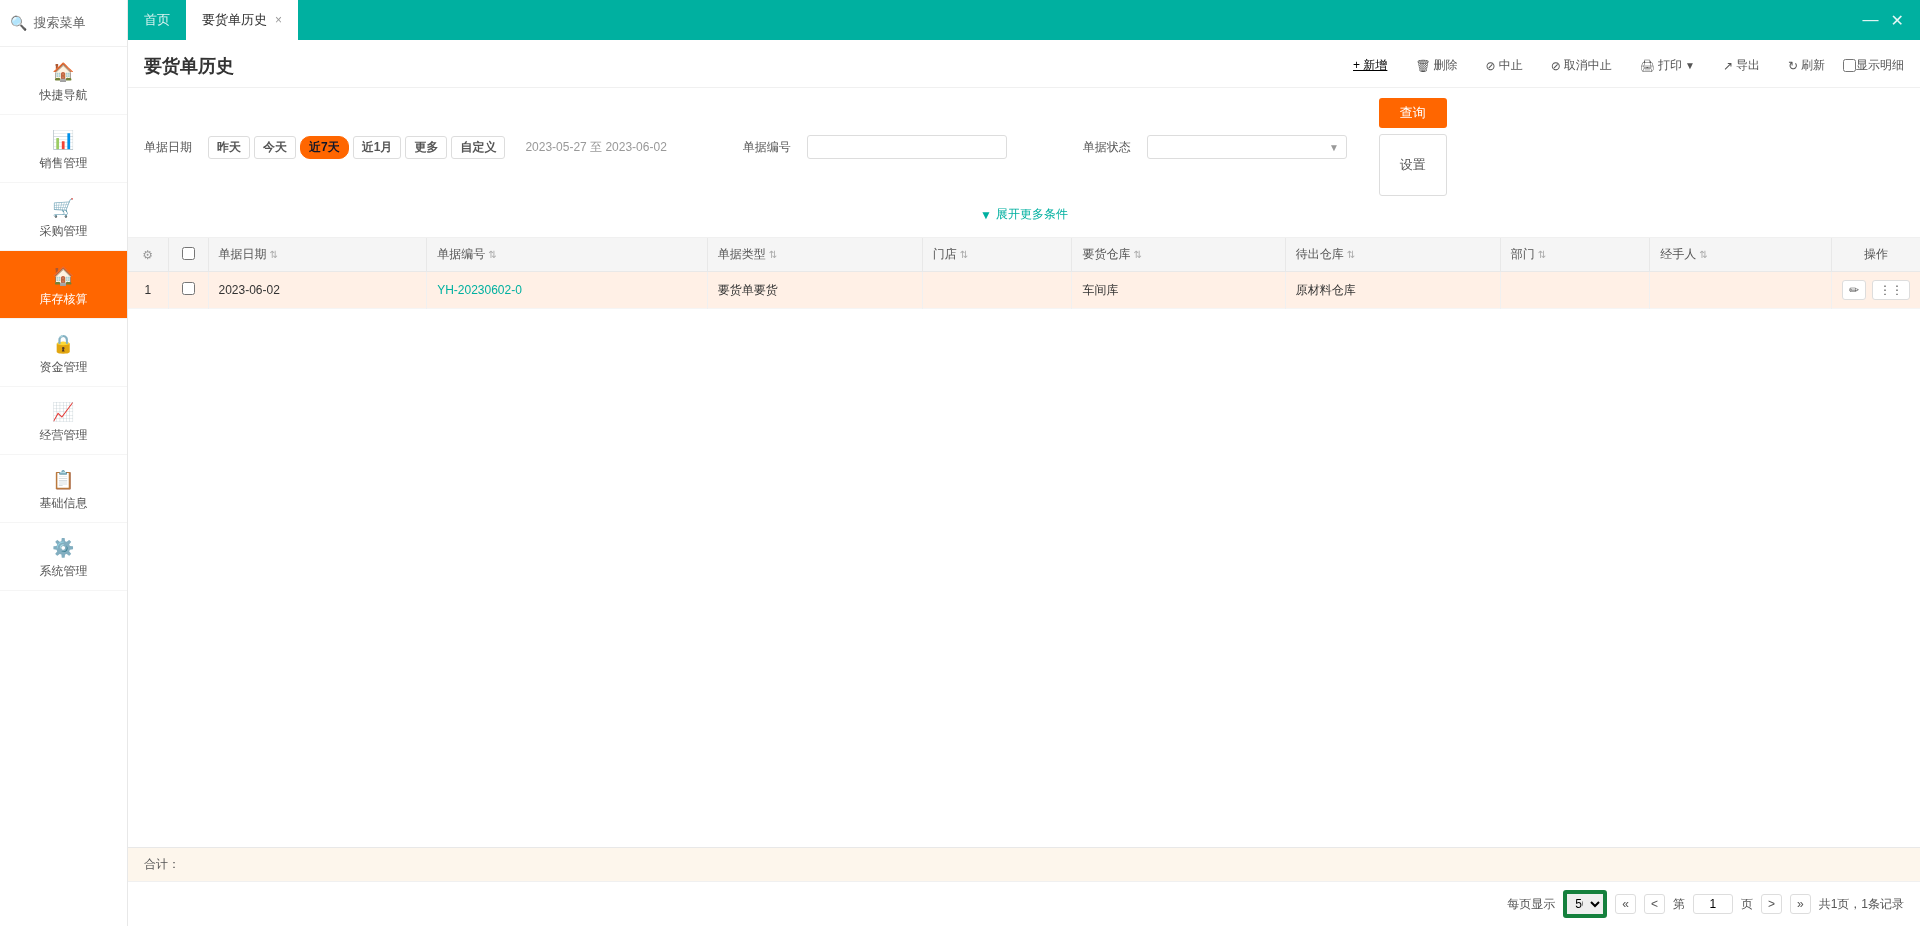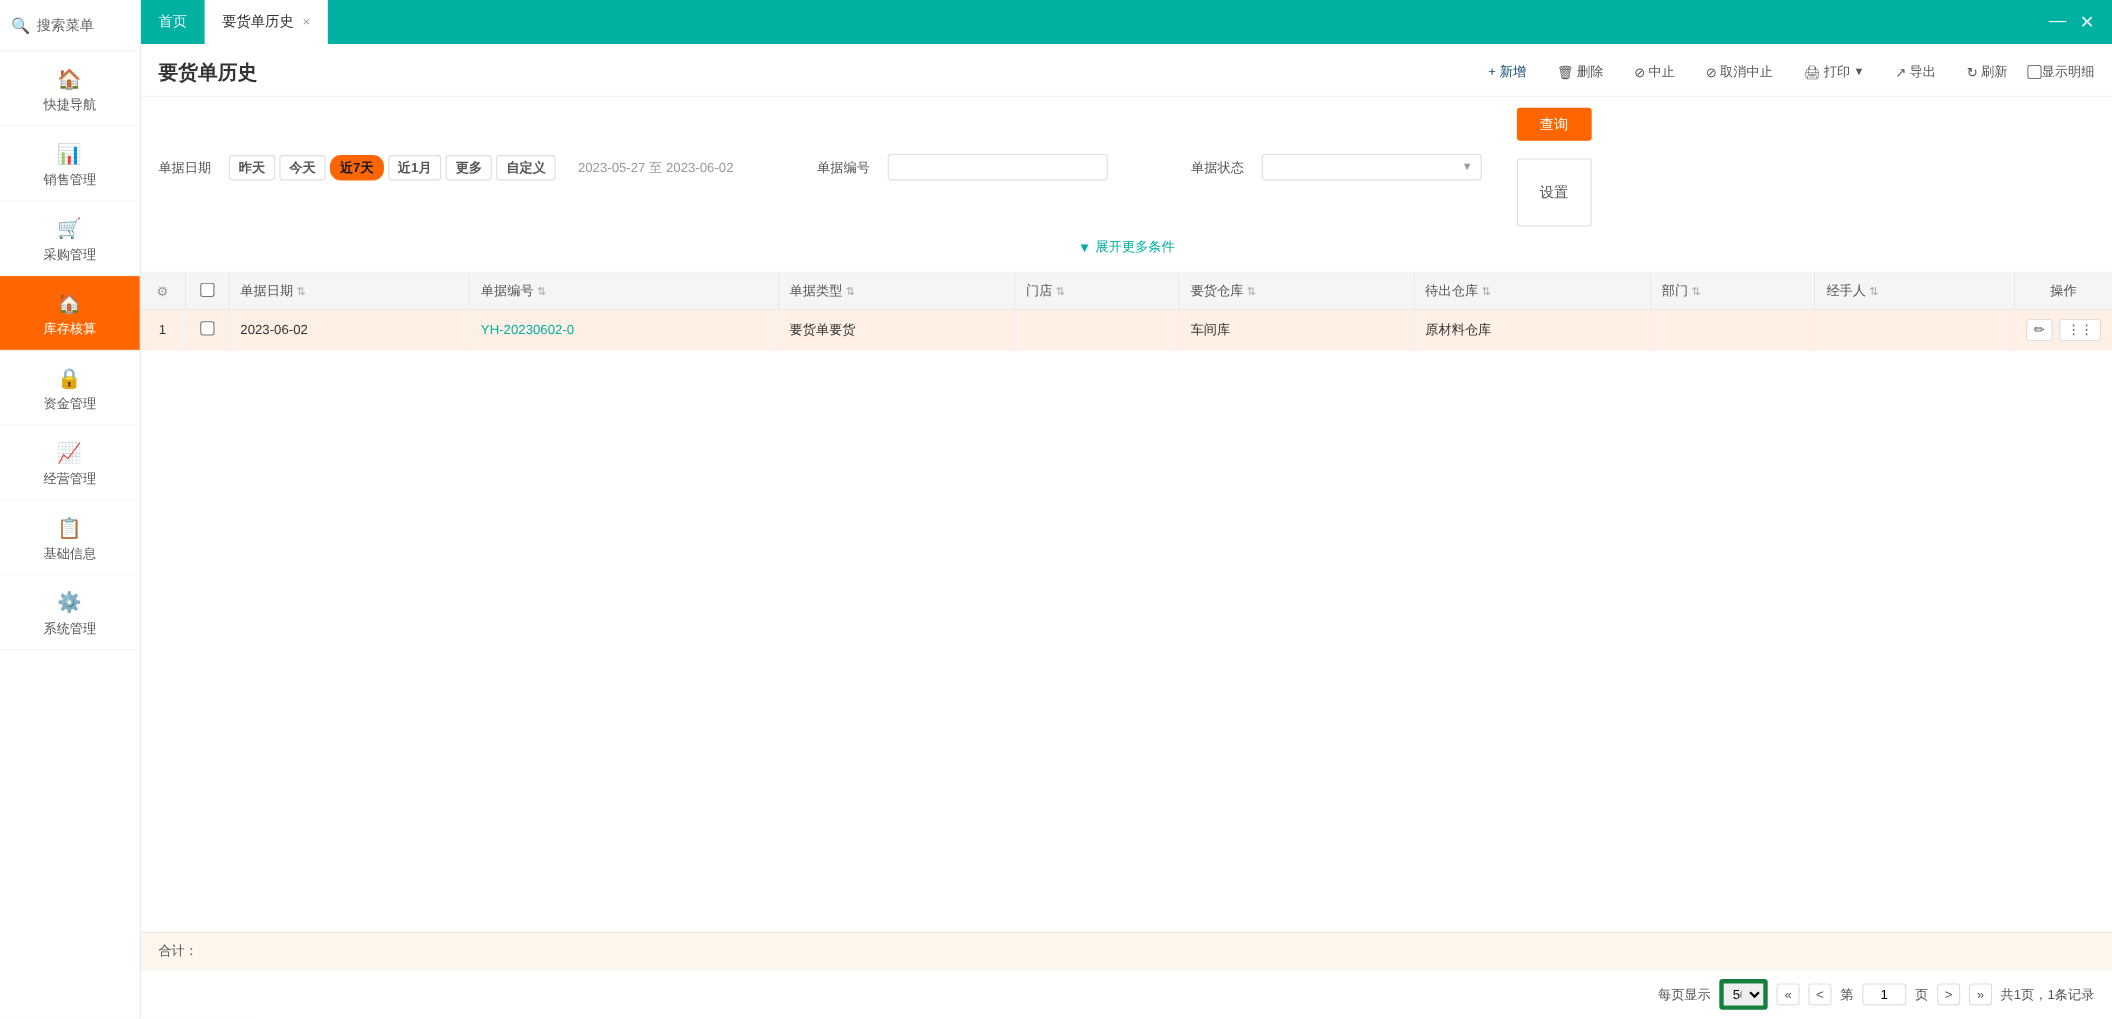--- a/index.html
+++ b/index.html
@@ -118,21 +118,22 @@
       align-items: center;
       gap: 3px;
       padding: 5px 10px;
       border: none;
       background: transparent;
       cursor: pointer;
       font-size: 12px;
       color: #555;
     }
     .action-btn.new-btn {
-      color: #0c4a6e;
+      color: #000000;
+      text-decoration: underline;
     }
     .action-btn.del-btn { color: #555; }
     .btn-query {
       background: #ff6600;
       color: #fff;
       border: none;
       padding: 6px 20px;
       border-radius: 3px;
       cursor: pointer;
       font-size: 13px;
@@ -445,21 +446,21 @@
         </div>
 
         <span class="filter-label" style="margin-left:60px;">单据编号</span>
         <input type="text" class="filter-input" style="">
 
         <span class="filter-label" style="margin-left:60px;">单据状态</span>
         <div class="select-wrapper">
           <input type="text" class="filter-input" style="">
         </div>
 
-        <div style="display:flex;flex-direction:column;gap:16px;margin-left:16px;">
+        <div style="display:flex;flex-direction:column;gap:6px;margin-left:16px;">
           <button class="btn-query">查询</button>
           <button class="btn-setting">设置</button>
         </div>
       </div>
 
       <div class="expand-more">
         <span>▼</span>
         <span>展开更多条件</span>
       </div>
     </div>

